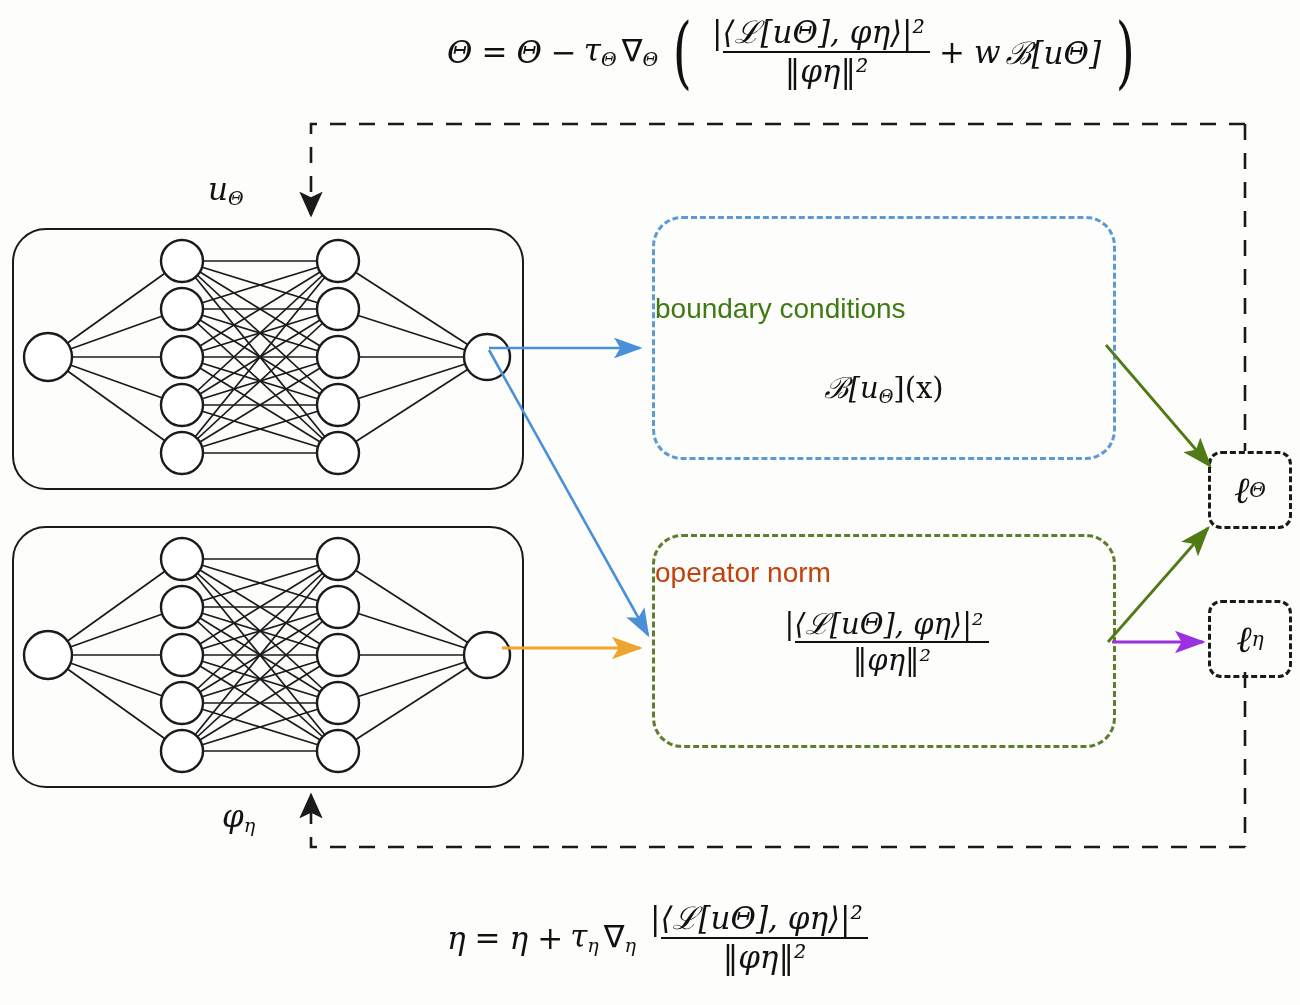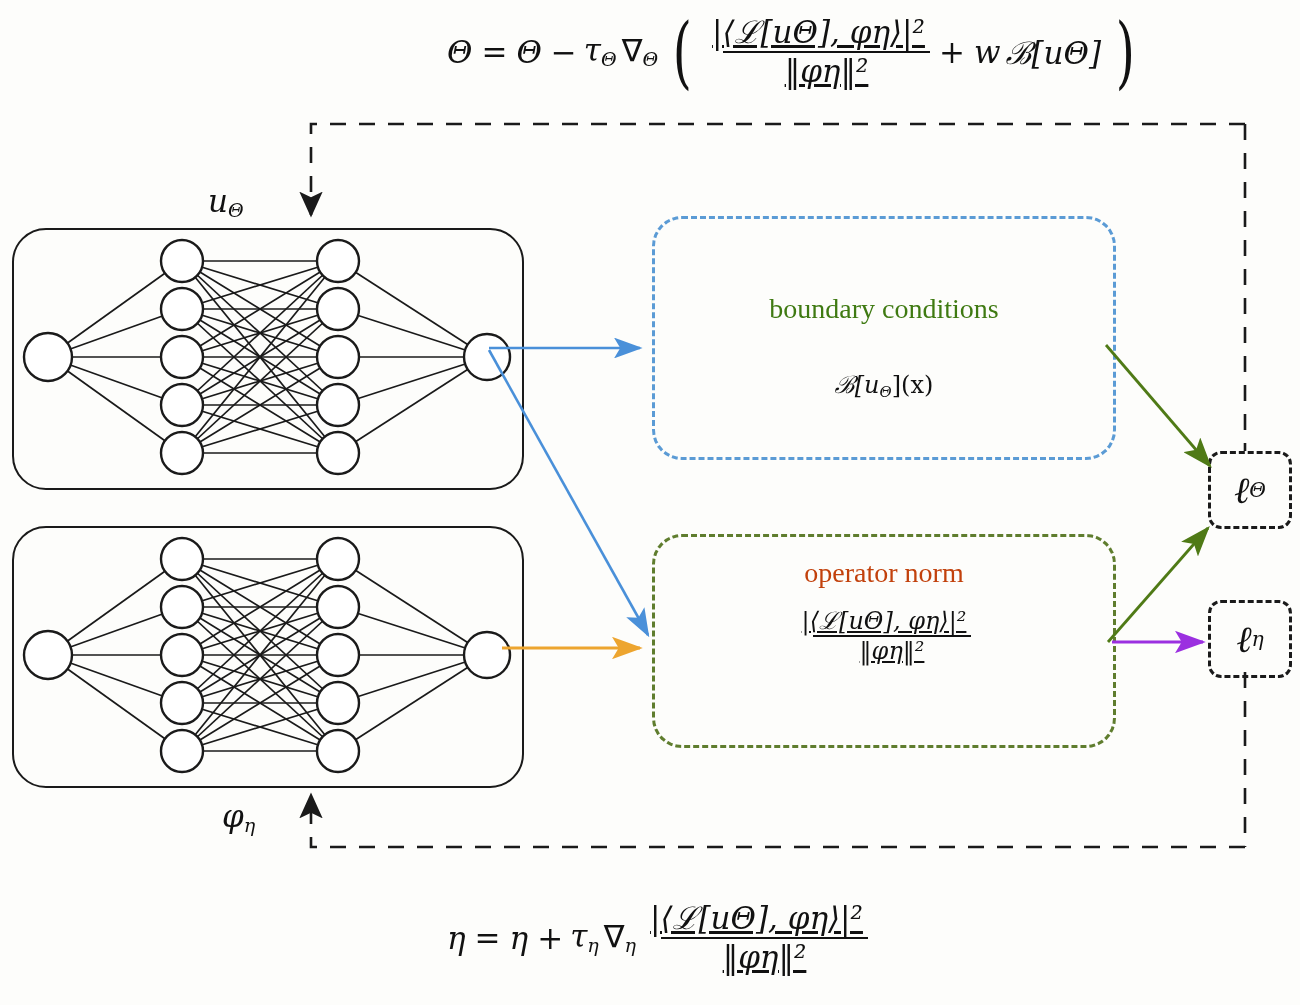--- a/index.html
+++ b/index.html
@@ -10,53 +10,53 @@
   }
   #stage{position:absolute;left:0;top:0;width:1300px;height:1005px;}
   svg.layer{position:absolute;left:0;top:0;width:1300px;height:1005px;overflow:visible;}
 
   .txt{position:absolute;white-space:nowrap;}
 
   
   .math{font-family:"DejaVu Serif", serif;font-style:italic;color:#111;}
   .mathu{font-style:normal;}
   .sub{font-size:.62em;vertical-align:-0.28em;font-style:italic;}
-  .frac{display:inline-block;vertical-align:middle;text-align:center;line-height:1.18;text-decoration:underline;}
+  .frac{display:inline-block;vertical-align:middle;text-align:center;line-height:1.18;}
   .frac .num{display:block;padding:0 5px;}
   .frac .den{display:block;border-top:2px solid #111;padding:0 5px;margin-left:16px;}
   .paren{display:inline-block;font-size:2.55em;line-height:0;vertical-align:-0.10em;font-style:normal;
          transform:scaleX(.62);transform-origin:center;font-family:"DejaVu Serif",serif;}
   .nabla{font-style:normal;font-family:"DejaVu Sans",sans-serif;}
 
   
   #formula-top{left:447px;top:14px;font-size:31px;}
   #formula-bottom{left:447px;top:900px;font-size:31px;}
   .eqrow{display:flex;align-items:center;gap:9px;}
 
   
   .netbox{position:absolute;border:2.6px solid #1a1a1a;border-radius:34px;background:transparent;}
   #netbox-u{left:12px;top:228px;width:508px;height:258px;}
   #netbox-phi{left:12px;top:526px;width:508px;height:258px;}
 
   
-  #label-u{left:208px;top:183px;font-size:31px;}
+  #label-u{left:208px;top:171px;font-size:31px;}
   #label-phi{left:222px;top:798px;font-size:31px;}
 
   
   .conceptbox{position:absolute;border-radius:30px;background:transparent;}
   #box-bc{left:652px;top:216px;width:458px;height:238px;
           border:3px dashed #5b9bd5;}
   #box-on{left:652px;top:534px;width:458px;height:208px;
           border:3px dashed #5f7d2e;}
 
-  .boxtitle{position:absolute;width:100%;text-align:center;
-            font-family:Liberation Serif, serif;font-style:normal;font-size:28px;}
+  .boxtitle{position:absolute;width:100%;text-align:left;
+            font-family:Liberation Sans, sans-serif;font-style:normal;font-size:28px;}
   #bc-title{top:74px;color:#3f7a12;}
   #on-title{top:20px;color:#c2410c;}
-  .boxbody{position:absolute;width:100%;text-align:center;font-size:24px;}
+  .boxbody{position:absolute;width:100%;text-align:center;font-size:29px;}
   #bc-body{top:148px;}
   #on-body{top:70px;}
 
   
   .lossnode{position:absolute;border:3px dashed #1a1a1a;border-radius:13px;
             display:flex;align-items:center;justify-content:center;
             font-size:33px;background:transparent;}
   #loss-theta{left:1208px;top:451px;width:78px;height:72px;}
   #loss-eta{left:1208px;top:600px;width:78px;height:72px;}
 

